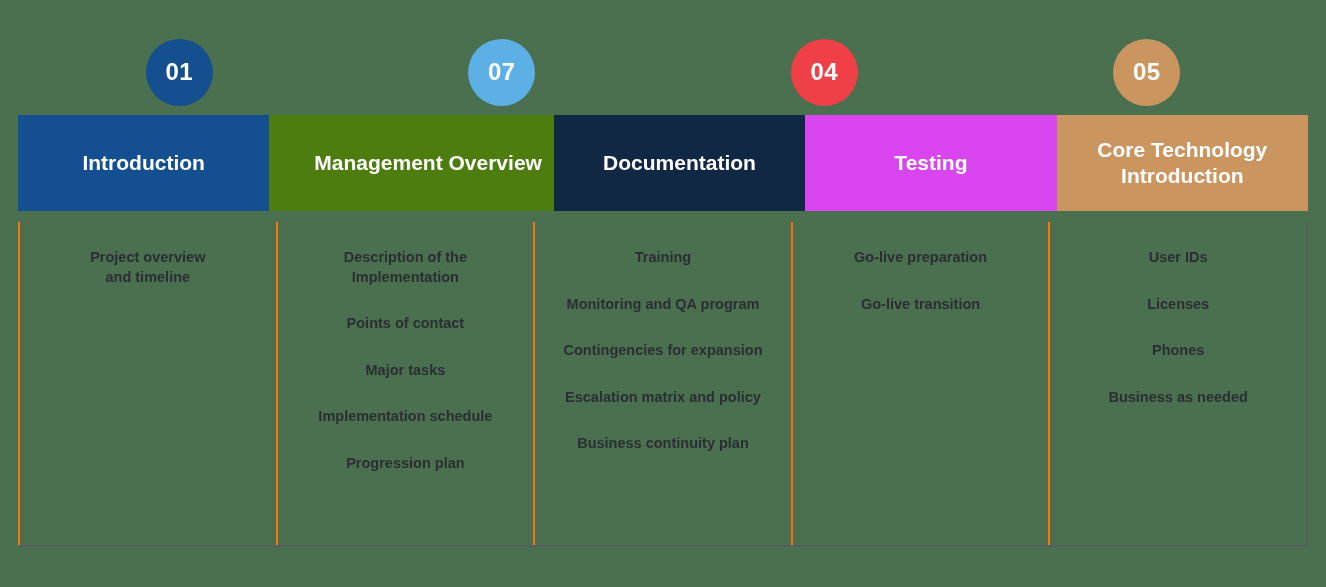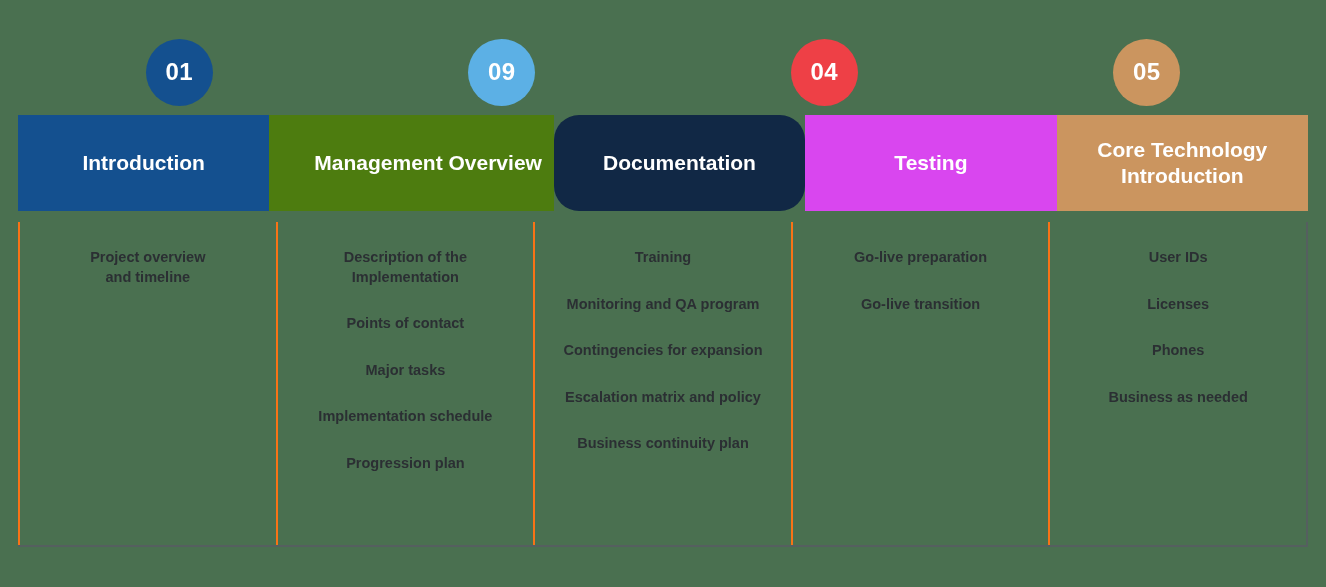--- a/index.html
+++ b/index.html
@@ -108,34 +108,34 @@
 </head>
 <body>
 
 <div id="diagram-root">
 
   <div class="badge-row">
     <div class="badge-cell">
       <div class="badge" style="background-color: rgb(20, 80, 143);">01</div>
     </div>
     <div class="badge-cell">
-      <div class="badge" style="background-color: rgb(92, 176, 229);">09</div>
+      <div class="badge" style="background-color: rgb(92, 176, 229);">07</div>
     </div>
     <div class="badge-cell">
       <div class="badge" style="background-color: rgb(238, 64, 70);">04</div>
     </div>
     <div class="badge-cell">
       <div class="badge" style="background-color: rgb(203, 149, 95);">05</div>
     </div>
   </div>
 
   <div class="header-row">
     <div class="header-cell" style="background-color: rgb(20, 80, 143);">Introduction</div>
     <div class="header-cell" style="background-color: #4d7c0f; padding-left: 41px;">Management Overview</div>
-    <div class="header-cell" style="background-color: rgb(17, 40, 69); border-radius: 25px;">Documentation</div>
+    <div class="header-cell" style="background-color: rgb(17, 40, 69);">Documentation</div>
     <div class="header-cell" style="background-color: #d946ef;">Testing</div>
     <div class="header-cell" style="background-color: rgb(203, 149, 95);">Core Technology Introduction</div>
   </div>
 
   <div class="body-row">
     <div class="body-cell">
         <div class="body-item">Project overview<br>and timeline</div>
       </div>
     <div class="body-cell">
         <div class="body-item">Description of the<br>Implementation</div>

